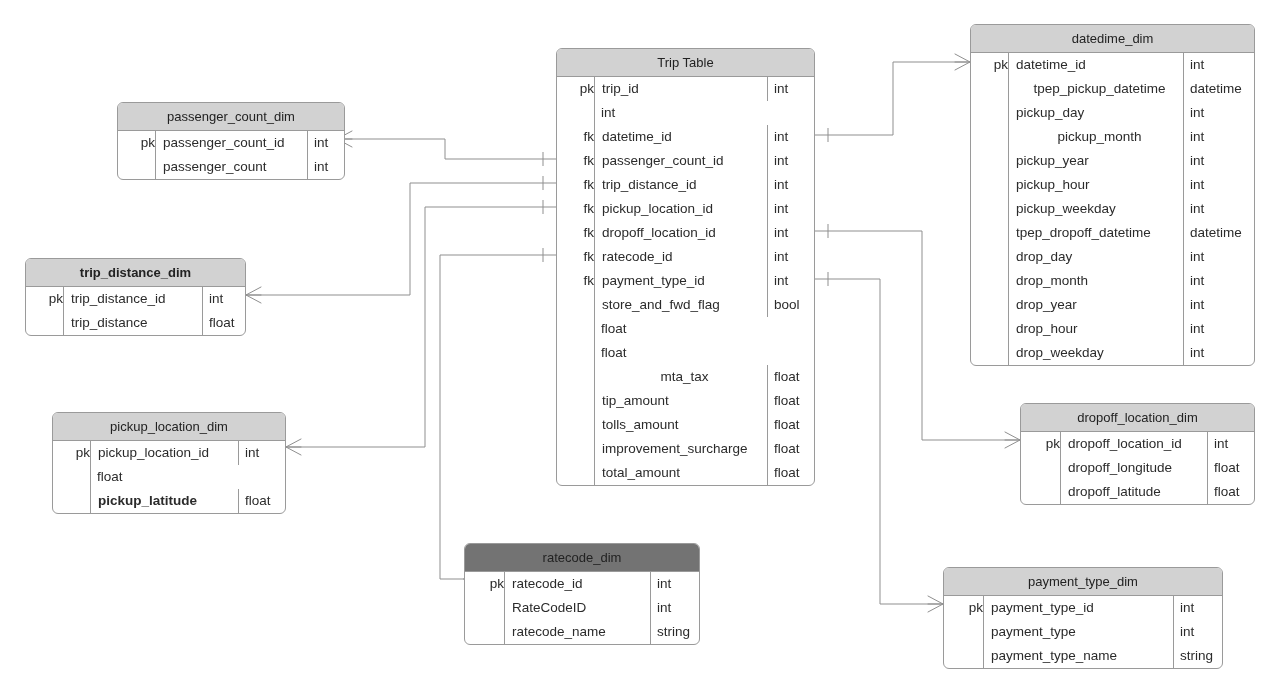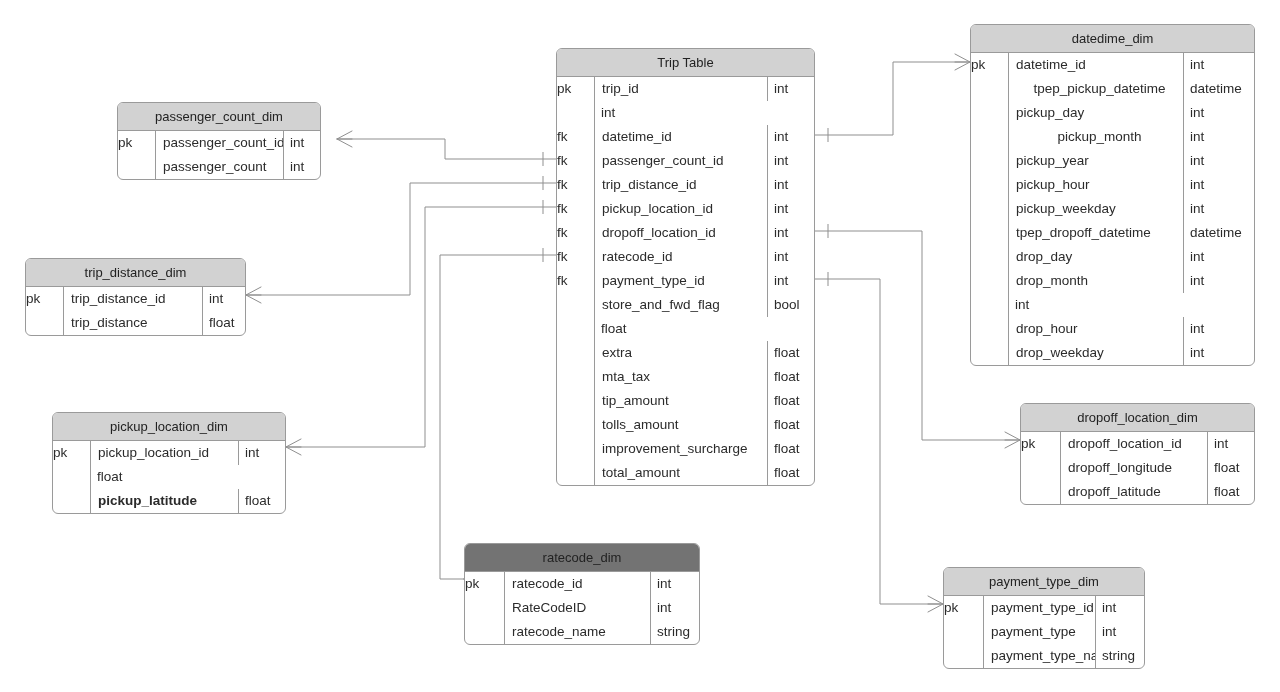--- a/index.html
+++ b/index.html
@@ -32,21 +32,21 @@
   .rows{display:block;}
   .row{
     display:flex;
     height:24px;
     line-height:24px;
     font-size:13.5px;
     white-space:nowrap;
   }
   .c-key{
     box-sizing:border-box;
-    text-align:left;
+    text-align:right;
     border-right:1px solid #9a9a9a;
     color:#2b2b2b;
     flex:0 0 auto;
   }
   .c-name{
     box-sizing:border-box;
     padding-left:7px;
     border-right:1px solid #9a9a9a;
     flex:1 1 auto;
     overflow:hidden;
@@ -164,26 +164,25 @@
           <div class="c-key" style="flex-basis: 38px; border-right-color: rgb(154, 154, 154);"></div>
           <div class="c-name" style="border-right-color: rgb(154, 154, 154);">store_and_fwd_flag</div>
           <div class="c-type" style="flex-basis: 46px;">bool</div>
         </div>
         <div class="row">
           <div class="c-key" style="flex-basis: 38px; border-right-color: rgb(154, 154, 154);"></div>
           <div class="c-type" style="flex-basis: 46px;">float</div>
         </div>
         <div class="row">
           <div class="c-key" style="flex-basis: 38px; border-right-color: rgb(154, 154, 154);"></div>
-          <div class="c-name" style="border-right-color: rgb(154, 154, 154);">extra</div>
-          <div class="c-type" style="flex-basis: 46px;">float</div>
-        </div>
-        <div class="row">
-          <div class="c-key" style="flex-basis: 38px; border-right-color: rgb(154, 154, 154);"></div>
-          <div class="c-name" style="border-right-color: rgb(154, 154, 154);">mta_tax</div>
+          <div class="c-type" style="flex-basis: 46px;">float</div>
+        </div>
+        <div class="row">
+          <div class="c-key" style="flex-basis: 38px; border-right-color: rgb(154, 154, 154);"></div>
+          <div class="c-name" style="border-right-color: rgb(154, 154, 154); text-align: center;">mta_tax</div>
           <div class="c-type" style="flex-basis: 46px;">float</div>
         </div>
         <div class="row">
           <div class="c-key" style="flex-basis: 38px; border-right-color: rgb(154, 154, 154);"></div>
           <div class="c-name" style="border-right-color: rgb(154, 154, 154);">tip_amount</div>
           <div class="c-type" style="flex-basis: 46px;">float</div>
         </div>
         <div class="row">
           <div class="c-key" style="flex-basis: 38px; border-right-color: rgb(154, 154, 154);"></div>
           <div class="c-name" style="border-right-color: rgb(154, 154, 154);">tolls_amount</div>
@@ -249,51 +248,52 @@
           <div class="c-name" style="border-right-color: rgb(154, 154, 154);">drop_day</div>
           <div class="c-type" style="flex-basis: 70px;">int</div>
         </div>
         <div class="row">
           <div class="c-key" style="flex-basis: 38px; border-right-color: rgb(154, 154, 154);"></div>
           <div class="c-name" style="border-right-color: rgb(154, 154, 154);">drop_month</div>
           <div class="c-type" style="flex-basis: 70px;">int</div>
         </div>
         <div class="row">
           <div class="c-key" style="flex-basis: 38px; border-right-color: rgb(154, 154, 154);"></div>
+          <div class="c-name" style="border-right-color: rgb(154, 154, 154);">drop_year</div>
           <div class="c-type" style="flex-basis: 70px;">int</div>
         </div>
         <div class="row">
           <div class="c-key" style="flex-basis: 38px; border-right-color: rgb(154, 154, 154);"></div>
           <div class="c-name" style="border-right-color: rgb(154, 154, 154);">drop_hour</div>
           <div class="c-type" style="flex-basis: 70px;">int</div>
         </div>
         <div class="row">
           <div class="c-key" style="flex-basis: 38px; border-right-color: rgb(154, 154, 154);"></div>
           <div class="c-name" style="border-right-color: rgb(154, 154, 154);">drop_weekday</div>
           <div class="c-type" style="flex-basis: 70px;">int</div>
         </div>
       </div>
     </div>
-    <div class="entity" style="left: 117px; top: 102px; width: 204px; border-color: rgb(154, 154, 154);">
+    <div class="entity" style="left: 117px; top: 102px; width: 228px; border-color: rgb(154, 154, 154);">
       <div class="entity-title" style="background: rgb(210, 210, 210); border-bottom-color: rgb(154, 154, 154);">passenger_count_dim</div>
       <div class="rows">
         <div class="row">
           <div class="c-key" style="flex-basis: 38px; border-right-color: rgb(154, 154, 154);">pk</div>
           <div class="c-name" style="border-right-color: rgb(154, 154, 154);">passenger_count_id</div>
           <div class="c-type" style="flex-basis: 36px;">int</div>
         </div>
         <div class="row">
           <div class="c-key" style="flex-basis: 38px; border-right-color: rgb(154, 154, 154);"></div>
           <div class="c-name" style="border-right-color: rgb(154, 154, 154);">passenger_count</div>
           <div class="c-type" style="flex-basis: 36px;">int</div>
         </div>
       </div>
     </div>
     <div class="entity" style="left: 25px; top: 258px; width: 221px; border-color: rgb(154, 154, 154);">
-      <div class="entity-title" style="background: rgb(210, 210, 210); border-bottom-color: rgb(154, 154, 154);">trip_distance_dim</div>
+      <div class="entity-title" style="background: rgb(210, 210, 210); border-bottom-color: rgb(154, 154, 154); font-weight: bold;">trip_distance_dim</div>
       <div class="rows">
         <div class="row">
           <div class="c-key" style="flex-basis: 38px; border-right-color: rgb(154, 154, 154);">pk</div>
           <div class="c-name" style="border-right-color: rgb(154, 154, 154);">trip_distance_id</div>
           <div class="c-type" style="flex-basis: 42px;">int</div>
         </div>
         <div class="row">
           <div class="c-key" style="flex-basis: 38px; border-right-color: rgb(154, 154, 154);"></div>
           <div class="c-name" style="border-right-color: rgb(154, 154, 154);">trip_distance</div>
           <div class="c-type" style="flex-basis: 42px;">float</div>
@@ -352,21 +352,21 @@
           <div class="c-name" style="border-right-color: rgb(154, 154, 154);">RateCodeID</div>
           <div class="c-type" style="flex-basis: 48px;">int</div>
         </div>
         <div class="row">
           <div class="c-key" style="flex-basis: 40px; border-right-color: rgb(154, 154, 154);"></div>
           <div class="c-name" style="border-right-color: rgb(154, 154, 154);">ratecode_name</div>
           <div class="c-type" style="flex-basis: 48px;">string</div>
         </div>
       </div>
     </div>
-    <div class="entity" style="left: 943px; top: 567px; width: 202px; border-color: rgb(154, 154, 154);">
+    <div class="entity" style="left: 943px; top: 567px; width: 280px; border-color: rgb(154, 154, 154);">
       <div class="entity-title" style="background: rgb(210, 210, 210); border-bottom-color: rgb(154, 154, 154);">payment_type_dim</div>
       <div class="rows">
         <div class="row">
           <div class="c-key" style="flex-basis: 40px; border-right-color: rgb(154, 154, 154);">pk</div>
           <div class="c-name" style="border-right-color: rgb(154, 154, 154);">payment_type_id</div>
           <div class="c-type" style="flex-basis: 48px;">int</div>
         </div>
         <div class="row">
           <div class="c-key" style="flex-basis: 40px; border-right-color: rgb(154, 154, 154);"></div>
           <div class="c-name" style="border-right-color: rgb(154, 154, 154);">payment_type</div>

